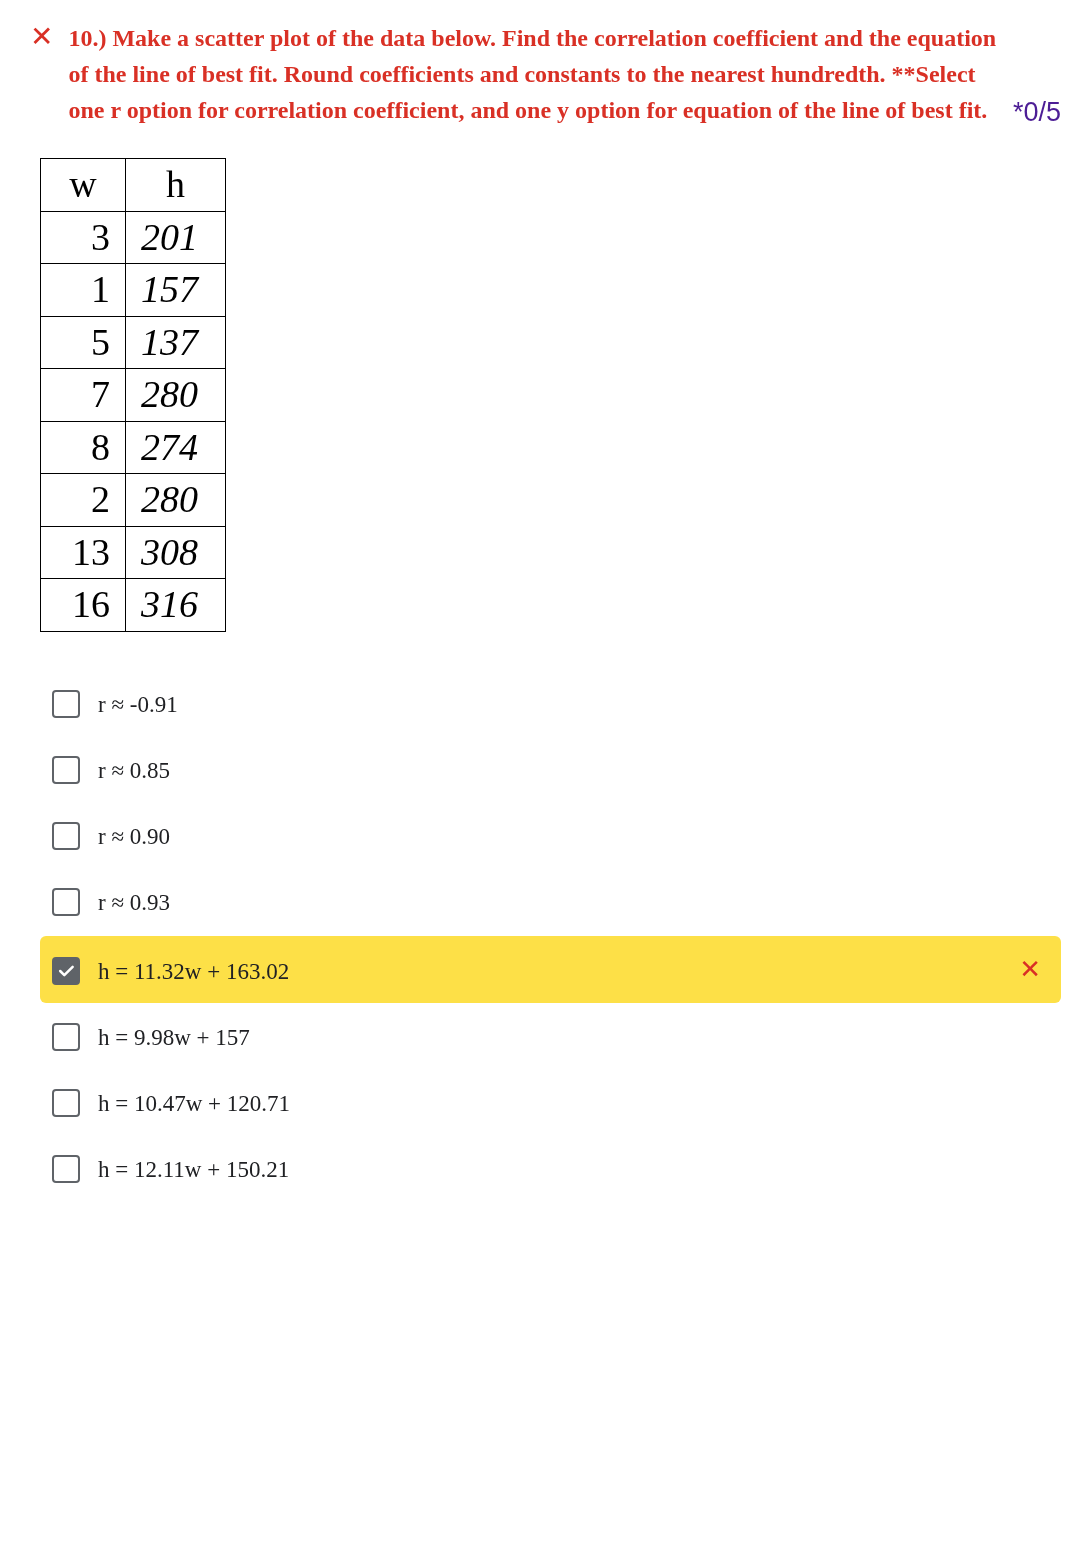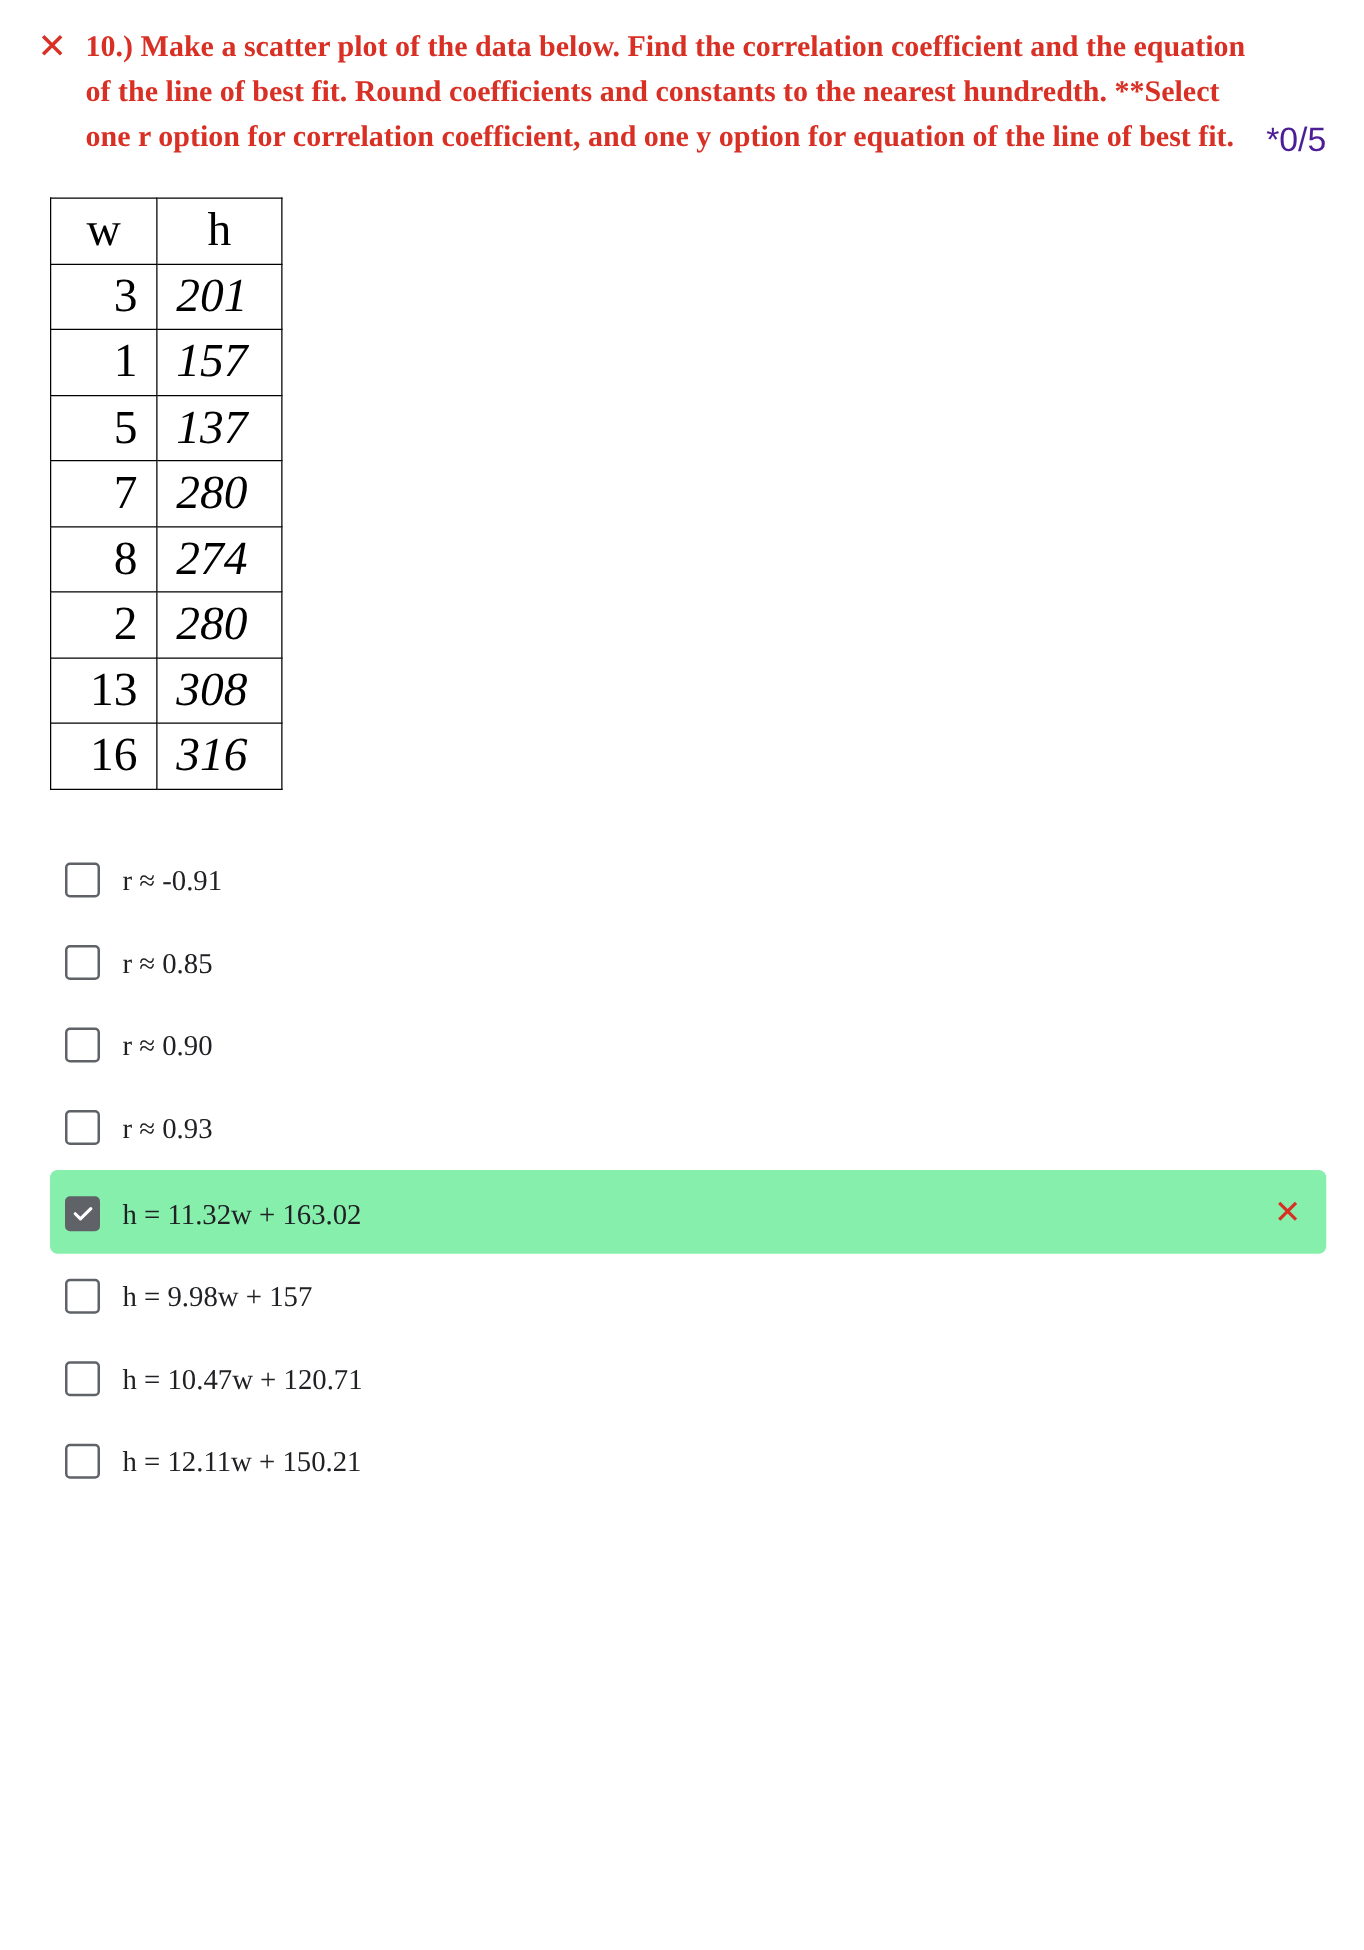--- a/index.html
+++ b/index.html
@@ -78,21 +78,21 @@
     }
     .option {
       display: flex;
       align-items: flex-end;
       gap: 18px;
       padding: 18px 12px;
       margin-bottom: 2px;
       border-radius: 6px;
     }
     .option.wrong-selected {
-      background: #86efac;
+      background: #fde047;
     }
     .checkbox {
       width: 28px;
       height: 28px;
       border: 2px solid #5f6368;
       border-radius: 4px;
       flex-shrink: 0;
       display: flex;
       align-items: center;
       justify-content: center;

